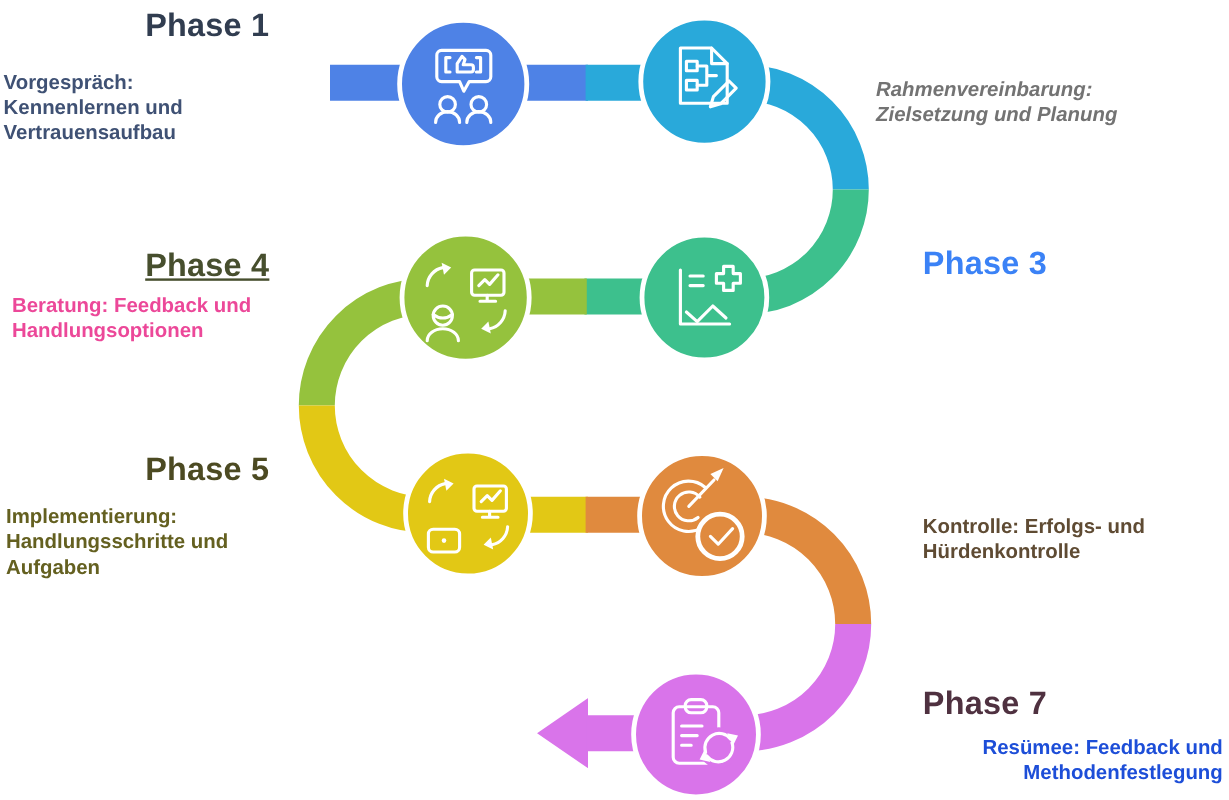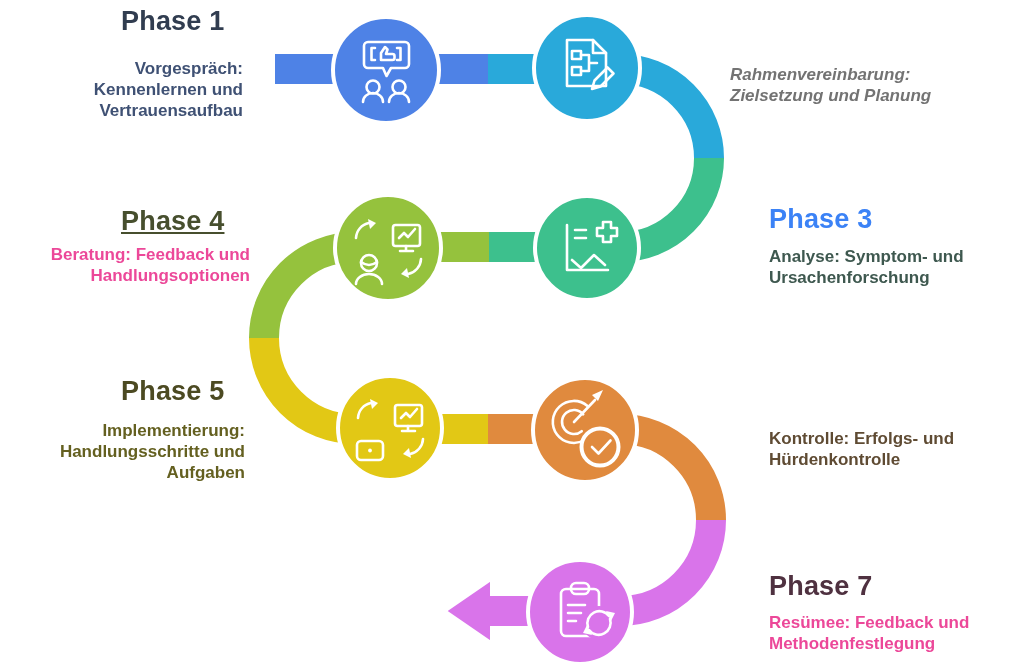--- a/index.html
+++ b/index.html
@@ -9,21 +9,21 @@
   }
   #stage svg{position:absolute;left:0;top:0;}
   .phase-heading{
     position:absolute;font-size:27px;font-weight:700;letter-spacing:0.2px;
     white-space:nowrap;
   }
   .phase-desc{
     position:absolute;font-size:17px;font-weight:700;line-height:21px;
     white-space:pre-line;
   }
-  .align-right{text-align:right;}
+  .align-right{text-align:left;}
   .align-left{text-align:left;}
   .band{fill:none;stroke-linecap:butt;}
   .casing{stroke:#ffffff;stroke-width:38;}
   .seg{stroke-width:30;}
   .node{stroke:#ffffff;stroke-width:4;}
   .ic{fill:none;stroke:#ffffff;stroke-width:2.6;stroke-linecap:round;stroke-linejoin:round;}
   .icf{fill:#ffffff;stroke:none;}
 </style>
 </head>
 <body>
@@ -143,32 +143,30 @@
 
   <div class="phase-heading" style="left: 121px; top: 6px; color: rgb(49, 61, 80);">Phase 1</div>
   <div class="phase-desc align-right" style="left: 3px; top: 58px; width: 240px; color: rgb(63, 81, 116);">Vorgespräch:
 Kennenlernen und
 Vertrauensaufbau</div>
 
   <div class="phase-desc align-left" style="left: 730px; top: 64px; width: 250px; color: #737373; font-style: italic;">Rahmenvereinbarung:
 Zielsetzung und Planung</div>
 
   <div class="phase-heading" style="left: 769px; top: 204px; color: #3b82f6;">Phase 3</div>
-  <div class="phase-desc align-left" style="left: 769px; top: 246px; width: 250px; color: rgb(62, 88, 79);">Analyse: Symptom- und
-Ursachenforschung</div>
 
   <div class="phase-heading" style="left: 121px; top: 206px; color: rgb(71, 79, 46); text-decoration: underline;">Phase 4</div>
   <div class="phase-desc align-right" style="left: 10px; top: 244px; width: 240px; color: #ec4899;">Beratung: Feedback und
 Handlungsoptionen</div>
 
   <div class="phase-heading" style="left: 121px; top: 376px; color: rgb(76, 74, 34);">Phase 5</div>
   <div class="phase-desc align-right" style="left: 5px; top: 420px; width: 240px; color: rgb(100, 96, 32);">Implementierung:
 Handlungsschritte und
 Aufgaben</div>
 
   <div class="phase-desc align-left" style="left: 769px; top: 428px; width: 250px; color: rgb(95, 75, 51);">Kontrolle: Erfolgs- und
 Hürdenkontrolle</div>
 
   <div class="phase-heading" style="left: 769px; top: 571px; color: rgb(79, 49, 64);">Phase 7</div>
-  <div class="phase-desc align-left" style="left: 769px; top: 612px; width: 250px; color: #ec4899;">Resümee: Feedback und
+  <div class="phase-desc align-left" style="left: 769px; top: 612px; width: 250px; color: #1d4ed8; text-align: right;">Resümee: Feedback und
 Methodenfestlegung</div>
 
 </div>
 
 </body></html>

